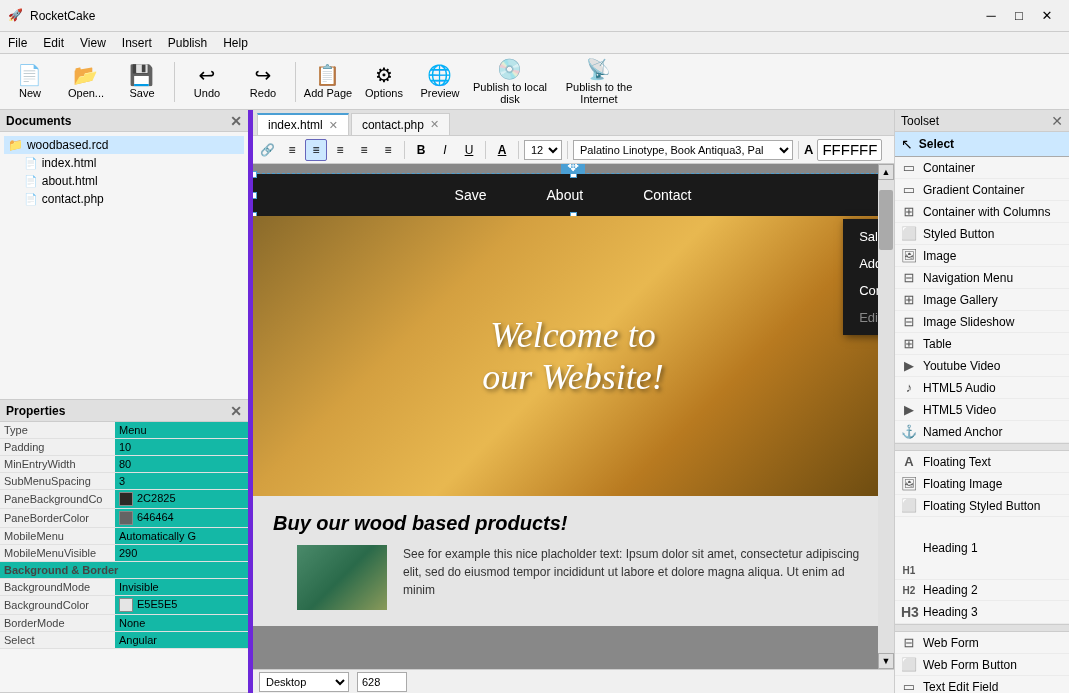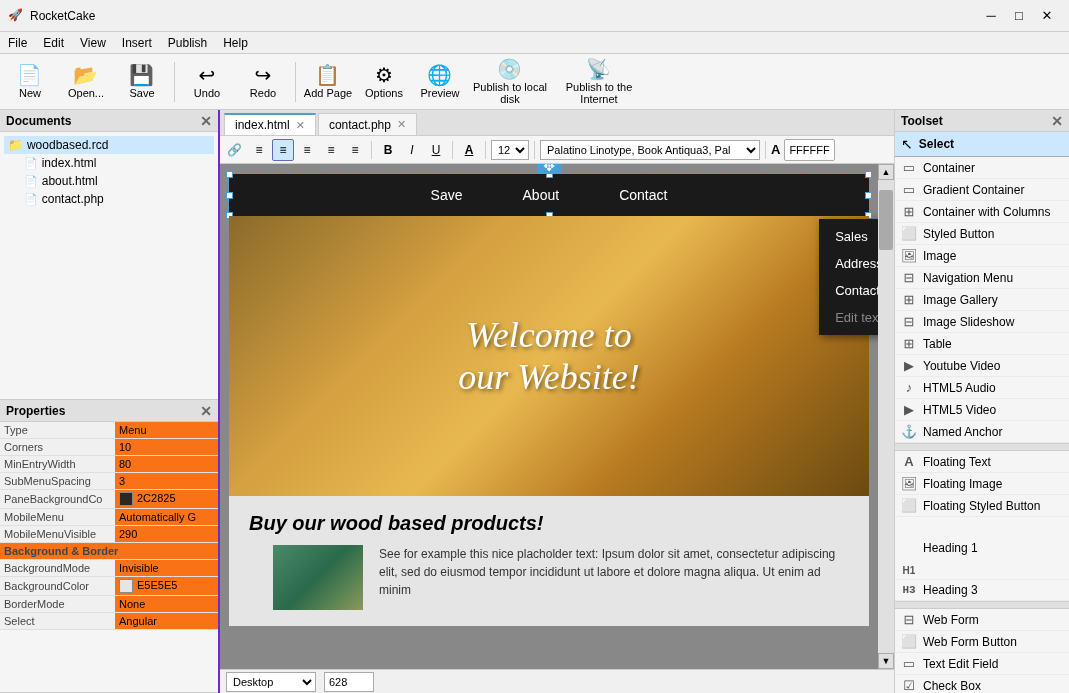--- a/index.html
+++ b/index.html
@@ -17,61 +17,61 @@
     
     .toolbar { background: #f5f5f5; height: 56px; display: flex; align-items: center; padding: 0 4px; border-bottom: 1px solid #ccc; gap: 4px; }
     .toolbar-btn { display: flex; flex-direction: column; align-items: center; justify-content: center; width: 52px; height: 48px; border: none; background: transparent; cursor: pointer; font-size: 11px; gap: 2px; border-radius: 2px; }
     .toolbar-icon { font-size: 20px; line-height: 1; }
     .toolbar-sep { width: 1px; height: 40px; background: #ccc; margin: 0 2px; }
 
     
     .main-layout { display: flex; height: calc(693px - 32px - 22px - 56px); }
 
     
-    .left-panel { width: 220px; display: flex; flex-direction: column; border-right: 2px solid #6d28d9; }
+    .left-panel { width: 253px; display: flex; flex-direction: column; border-right: 5px solid #6d28d9; }
 
     
     .panel { background: #f5f5f5; border-bottom: 1px solid #ccc; }
     .panel-header { background: #e0e0e0; height: 22px; display: flex; align-items: center; justify-content: space-between; padding: 0 6px; border-bottom: 1px solid #ccc; font-weight: bold; font-size: 12px; }
     .panel-close { cursor: pointer; font-size: 14px; color: #666; }
     .docs-panel { height: 290px; }
     .tree-item { display: flex; align-items: center; padding: 2px 4px; cursor: pointer; gap: 4px; }
     .tree-item.selected { background: #cce8ff; }
     .tree-root { padding: 4px; }
     .tree-indent { margin-left: 16px; }
     .file-icon { font-size: 11px; color: #555; }
 
     
     .props-panel { flex: 1; overflow: hidden; display: flex; flex-direction: column; }
     .props-content { overflow-y: auto; flex: 1; }
     .props-table { width: 100%; border-collapse: collapse; }
     .props-table tr td { padding: 2px 4px; border-bottom: 1px solid #e0e0e0; font-size: 11px; }
     .props-table tr td:first-child { width: 115px; color: #444; background: #f0f0f0; }
-    .props-table tr td:last-child { background: #f97316; }
+    .props-table tr td:last-child { background: #14b8a6; }
     .props-section { background: #c8c8c8; font-weight: bold; padding: 2px 4px; font-size: 11px; }
     .color-swatch { display: inline-block; width: 14px; height: 14px; border: 1px solid #888; vertical-align: middle; margin-right: 4px; }
 
     
     .editor-area { flex: 1; display: flex; flex-direction: column; overflow: hidden; }
 
     
     .tab-bar { background: #e0e0e0; height: 26px; display: flex; align-items: flex-end; padding: 0 4px; border-bottom: 1px solid #ccc; }
     .tab { height: 22px; padding: 0 10px; display: flex; align-items: center; gap: 6px; border: 1px solid #ccc; border-bottom: none; background: #f5f5f5; cursor: pointer; font-size: 12px; margin-right: 2px; }
     .tab.active { background: #fff; border-top: 2px solid #4a9fd4; }
     .tab-close { font-size: 11px; color: #888; cursor: pointer; }
 
     
     .format-bar { background: #f5f5f5; height: 28px; display: flex; align-items: center; padding: 0 4px; border-bottom: 1px solid #ccc; gap: 2px; }
     .fmt-btn { width: 22px; height: 22px; border: 1px solid transparent; background: transparent; cursor: pointer; display: flex; align-items: center; justify-content: center; font-size: 12px; border-radius: 2px; }
     .fmt-btn.active { background: #cce8ff; border-color: #66b; }
     .fmt-select { height: 20px; border: 1px solid #aaa; background: #fff; font-size: 11px; padding: 0 2px; }
     .fmt-sep { width: 1px; height: 18px; background: #ccc; margin: 0 3px; }
     .font-size-select { width: 38px; }
     .font-name-select { width: 220px; }
-    .color-btn { display: flex; align-items: center; gap: 2px; padding: 0 4px; height: 22px; border: 1px solid #aaa; background: #fff; cursor: pointer; font-size: 11px; border-radius: 2px; }
+    .color-btn { display: flex; align-items: center; gap: 2px; padding: 0 4px; height: 22px; border: 1px solid #aaa; background: #fff; cursor: pointer; font-size: 15px; border-radius: 2px; }
 
     
     .canvas-wrapper { flex: 1; background: #888; overflow: hidden; position: relative; display: flex; }
     .canvas-scroll { flex: 1; overflow: auto; }
     .canvas-scrollbar { width: 16px; background: #e0e0e0; display: flex; flex-direction: column; }
     .scrollbar-track { flex: 1; background: #e0e0e0; position: relative; }
     .scrollbar-thumb { position: absolute; top: 10px; left: 1px; right: 1px; height: 60px; background: #aaa; border-radius: 2px; }
     .scrollbar-btn { width: 16px; height: 16px; background: #e0e0e0; border: 1px solid #aaa; display: flex; align-items: center; justify-content: center; font-size: 9px; cursor: pointer; }
 
     .canvas-page { width: 640px; margin: 10px auto; background: #fff; position: relative; }
@@ -94,21 +94,21 @@
     .content-image { width: 90px; height: 65px; background: linear-gradient(135deg, #4a8a6a, #2a6a4a, #8a9a5a); flex-shrink: 0; }
     .content-text { font-size: 12px; line-height: 1.5; color: #333; }
 
     
     .bottom-bar { height: 24px; background: #f0f0f0; border-top: 1px solid #ccc; display: flex; align-items: center; padding: 0 6px; gap: 8px; }
     .bottom-select { height: 20px; border: 1px solid #aaa; background: #fff; font-size: 11px; padding: 0 2px; width: 90px; }
     .bottom-val { font-size: 11px; border: 1px solid #aaa; background: #fff; width: 50px; height: 20px; padding: 0 4px; }
 
     
     .right-panel { width: 175px; border-left: 1px solid #ccc; background: #f5f5f5; display: flex; flex-direction: column; overflow: hidden; }
-    .right-panel-header { background: #e0e0e0; height: 22px; display: flex; align-items: center; justify-content: space-between; padding: 0 6px; border-bottom: 1px solid #ccc; font-weight: bold; font-size: 12px; }
+    .right-panel-header { background: #e0e0e0; height: 22px; display: flex; align-items: center; justify-content: space-between; padding: 0 6px; border-bottom: 1px solid #ccc; font-weight: normal; font-size: 12px; }
     .toolset-list { overflow-y: auto; flex: 1; }
     .toolset-item { display: flex; align-items: center; padding: 3px 6px; cursor: pointer; gap: 6px; font-size: 12px; border-bottom: 1px solid #ebebeb; }
     .toolset-item.selected { background: #cce8ff; }
     .tool-icon { font-size: 13px; color: #555; width: 16px; text-align: center; }
   </style>
 </head>
 <body>
 
 <div class="titlebar">
   <span class="titlebar-icon">🚀</span>
@@ -210,34 +210,38 @@
         <span class="panel-close">✕</span>
       </div>
       <div class="props-content">
         <table class="props-table">
           <tbody>
               <tr>
             <td>Type</td>
             <td>Menu</td>
           </tr>
           <tr>
-            <td>Corners</td>
+            <td>Padding</td>
             <td>10</td>
           </tr>
           <tr>
             <td>MinEntryWidth</td>
             <td>80</td>
           </tr>
           <tr>
             <td>SubMenuSpacing</td>
             <td>3</td>
           </tr>
           <tr>
             <td>PaneBackgroundCo</td>
             <td><span class="color-swatch" style="background:#2C2825;"></span>2C2825</td>
+          </tr>
+          <tr>
+            <td>PaneBorderColor</td>
+            <td><span class="color-swatch" style="background:#646464;"></span>646464</td>
           </tr>
           <tr>
             <td>MobileMenu</td>
             <td>Automatically G</td>
           </tr>
           <tr>
             <td>MobileMenuVisible</td>
             <td>290</td>
           </tr>
           <tr>
@@ -453,21 +457,25 @@
       </div>
       <div class="toolset-item">
         <span class="tool-icon">⬜</span>
         <span>Floating Styled Button</span>
       </div>
       <div class="toolset-item">
         <span class="tool-icon" style="font-size:10px;font-weight:bold;margin-top:45px;">H1</span>
         <span>Heading 1</span>
       </div>
       <div class="toolset-item">
-        <span class="tool-icon" style="font-size:11px;font-weight:bold;font-family:Liberation Mono, monospace;">H3</span>
+        <span class="tool-icon" style="font-size:10px;font-weight:bold;">H2</span>
+        <span>Heading 2</span>
+      </div>
+      <div class="toolset-item">
+        <span class="tool-icon" style="font-size:14px;font-weight:bold;">H3</span>
         <span>Heading 3</span>
       </div>
       <div style="height:8px;background:#e0e0e0;border-top:1px solid #ccc;border-bottom:1px solid #ccc;"></div>
       <div class="toolset-item">
         <span class="tool-icon">⊟</span>
         <span>Web Form</span>
       </div>
       <div class="toolset-item">
         <span class="tool-icon">⬜</span>
         <span>Web Form Button</span>

